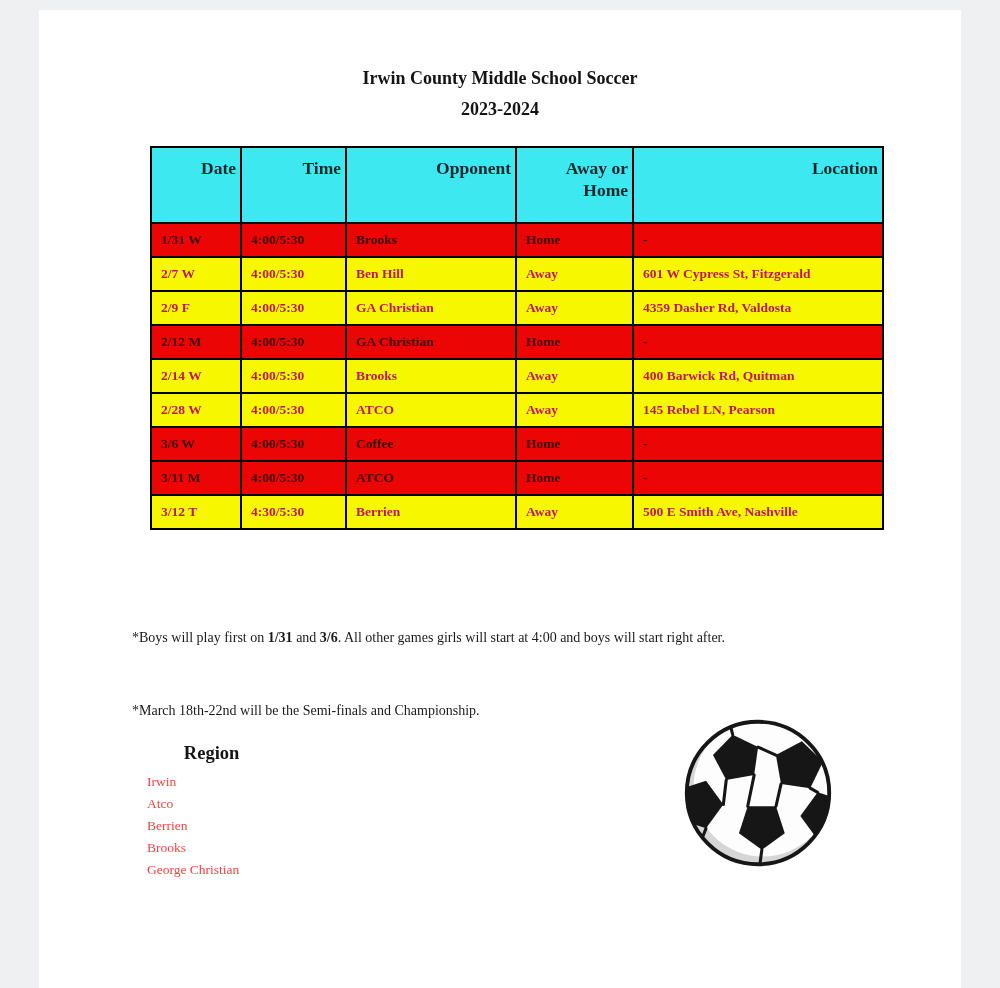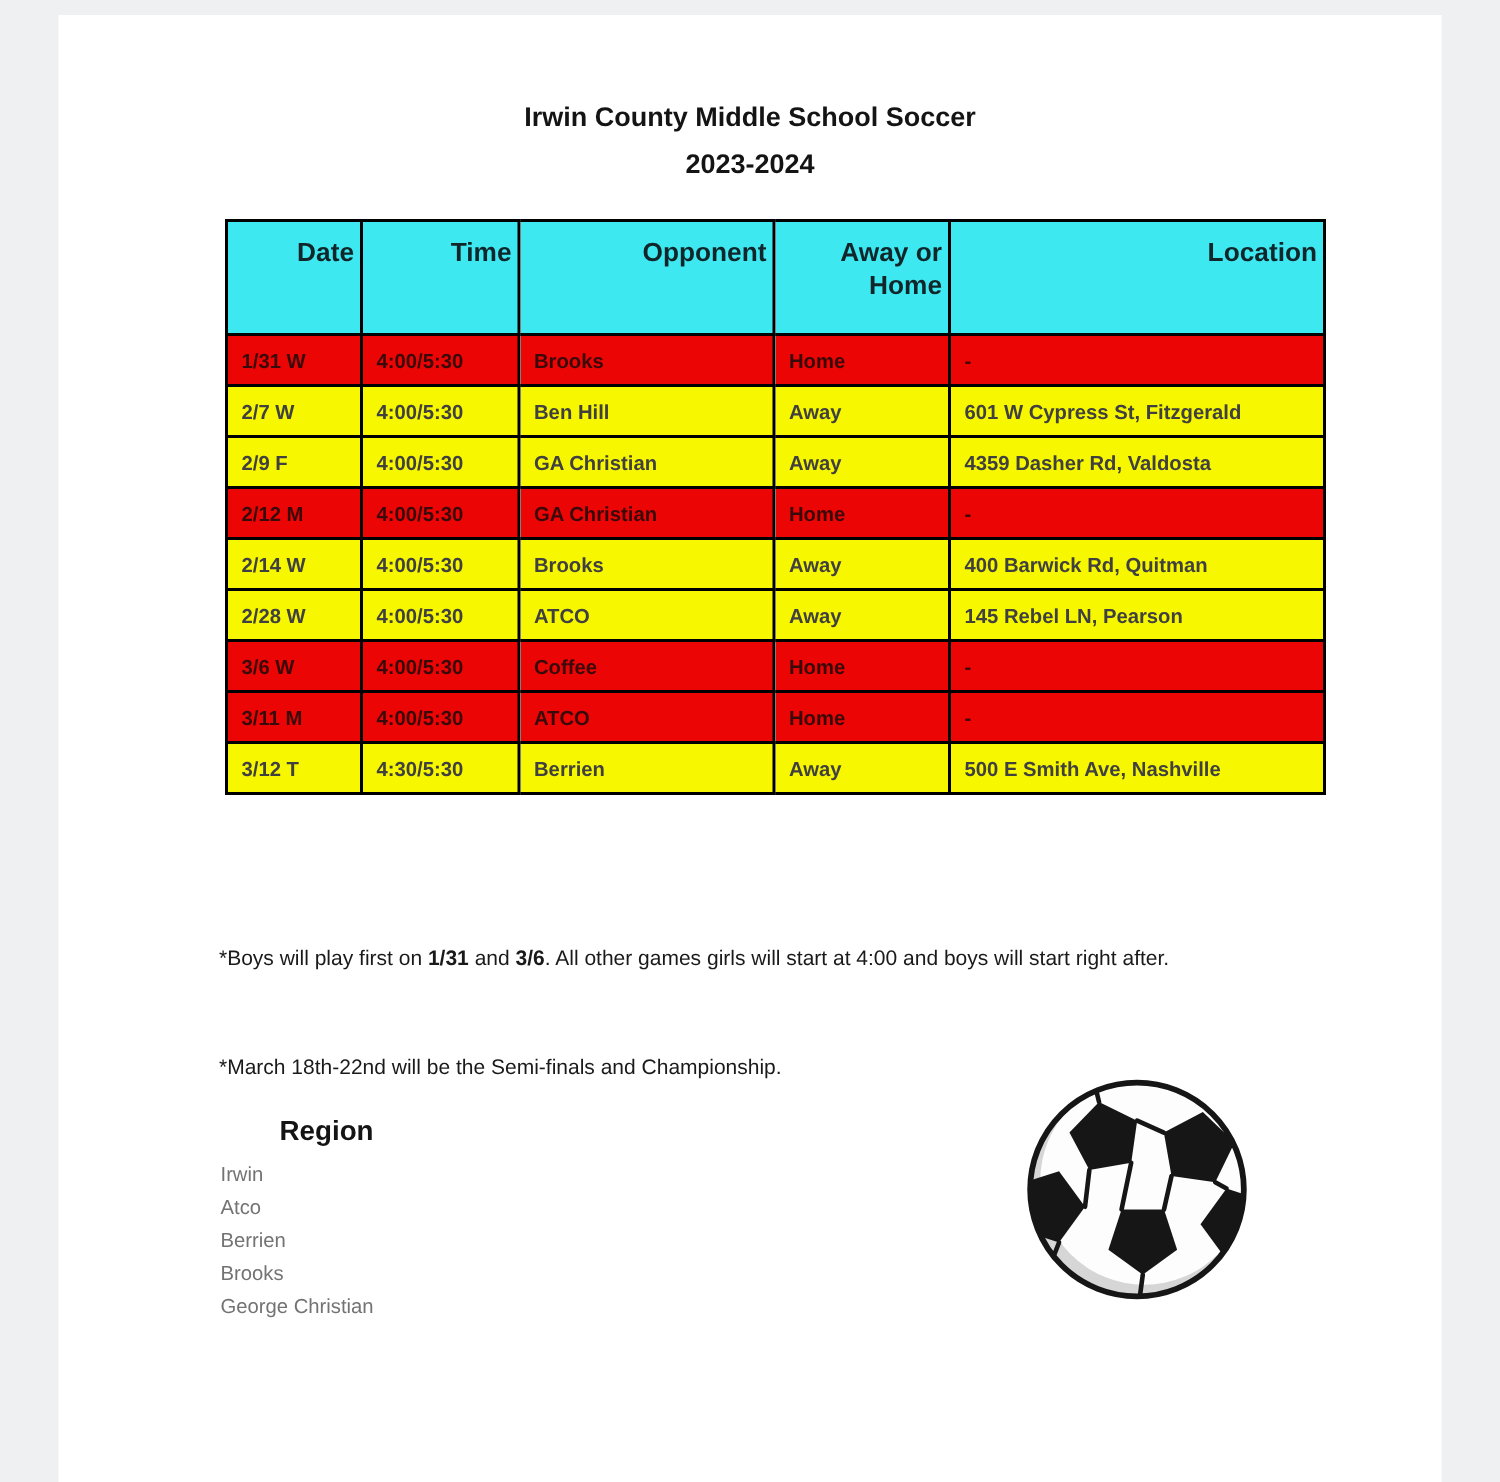--- a/index.html
+++ b/index.html
@@ -7,20 +7,21 @@
     width:1000px;height:988px;
     background:#eff0f1;
     position:relative;
     font-family:"Liberation Sans", sans-serif;
     color:#111;
     overflow:hidden;
   }
   .page{
     position:absolute;left:39px;top:10px;width:922px;height:978px;
     background:#ffffff;
+    font-family:Liberation Serif, serif;
   }
   .title{
     position:absolute;top:53px;left:0;width:100%;
     text-align:center;font-weight:bold;font-size:18px;line-height:31px;color:#141414;
   }
   table.schedule{
     position:absolute;left:111px;top:136px;width:732px;
     border-collapse:collapse;table-layout:fixed;
   }
   table.schedule th, table.schedule td{
@@ -34,30 +35,30 @@
     padding:9px 4px 0 9px;
     height:65px;line-height:22px;
     white-space:normal;color:#10262a;
   }
   table.schedule td{
     height:32px;
     font-size:13.5px;font-weight:bold;
     padding:0 4px 0 9px;vertical-align:middle;
   }
   tr.red td{background:var(--red,#ec0505);color:#3a0a0a;}
-  tr.yellow td{background:var(--yellow,#f7f700);color:#404040;}
+  tr.yellow td{background:var(--yellow,#f7f700);color:#be185d;}
   .note{
-    position:absolute;left:107px;width:700px;
+    position:absolute;left:93px;width:700px;
     font-size:14px;line-height:24px;color:#1a1a1a;
   }
   .note1{top:616px;}
   .note2{top:689px;}
   .region{position:absolute;left:108px;top:733px;}
   .region-heading{font-size:18.5px;font-weight:bold;margin:0 0 7px 0;color:#141414;text-align:right;}
-  .region-list div{font-size:13.5px;line-height:22px;color:#737373;}
+  .region-list div{font-size:13.5px;line-height:22px;color:#ef4444;}
   .ball{position:absolute;left:642px;top:705px;width:154px;height:156px;}
 </style>
 </head>
 <body>
 
 <div class="page">
 
   <div class="title">
     <div>Irwin County Middle School Soccer</div>
     <div>2023-2024</div>

